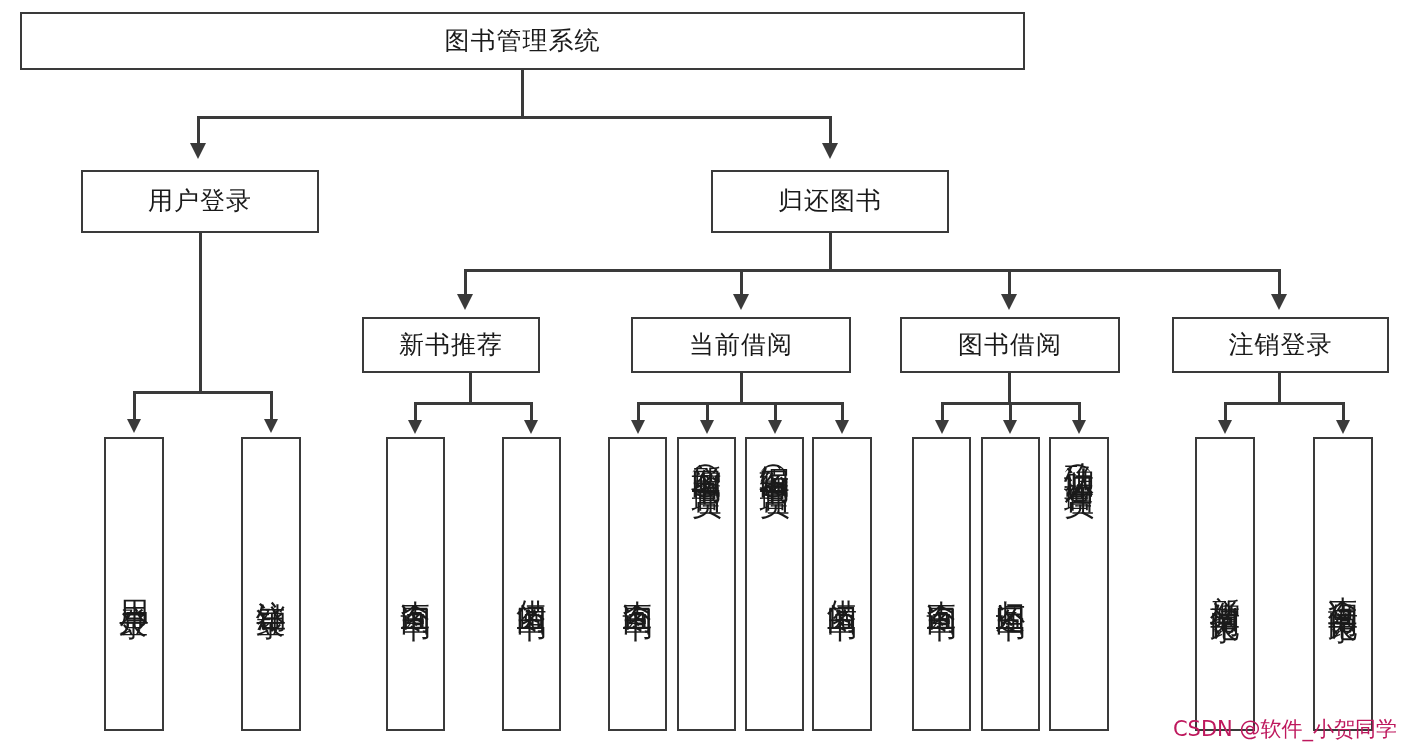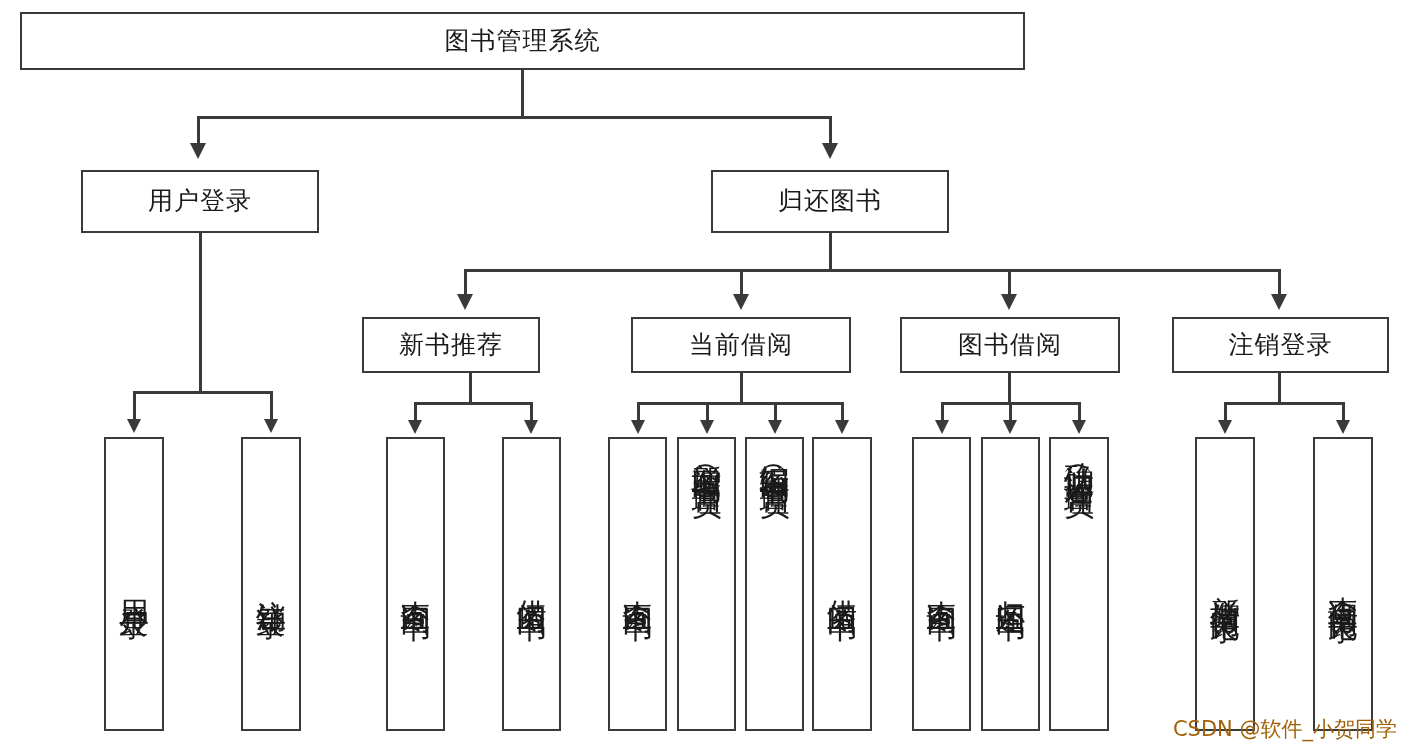--- a/index.html
+++ b/index.html
@@ -70,21 +70,21 @@
     border-right:7px solid transparent;
     border-top:14px solid #3a3a3a;
   }
 
   
   #watermark{
     position:absolute;
     right:8px;
     bottom:4px;
     font-size:21px;
-    color:#a16207;
+    color:#be185d;
     white-space:nowrap;
     font-family:"DejaVu Sans","Liberation Sans",sans-serif;
   }
 </style>
 </head>
 <body>
 
 <div id="canvas">
 
   <div class="node h root" style="left:20px;top:12px;width:1005px;height:58px;">

